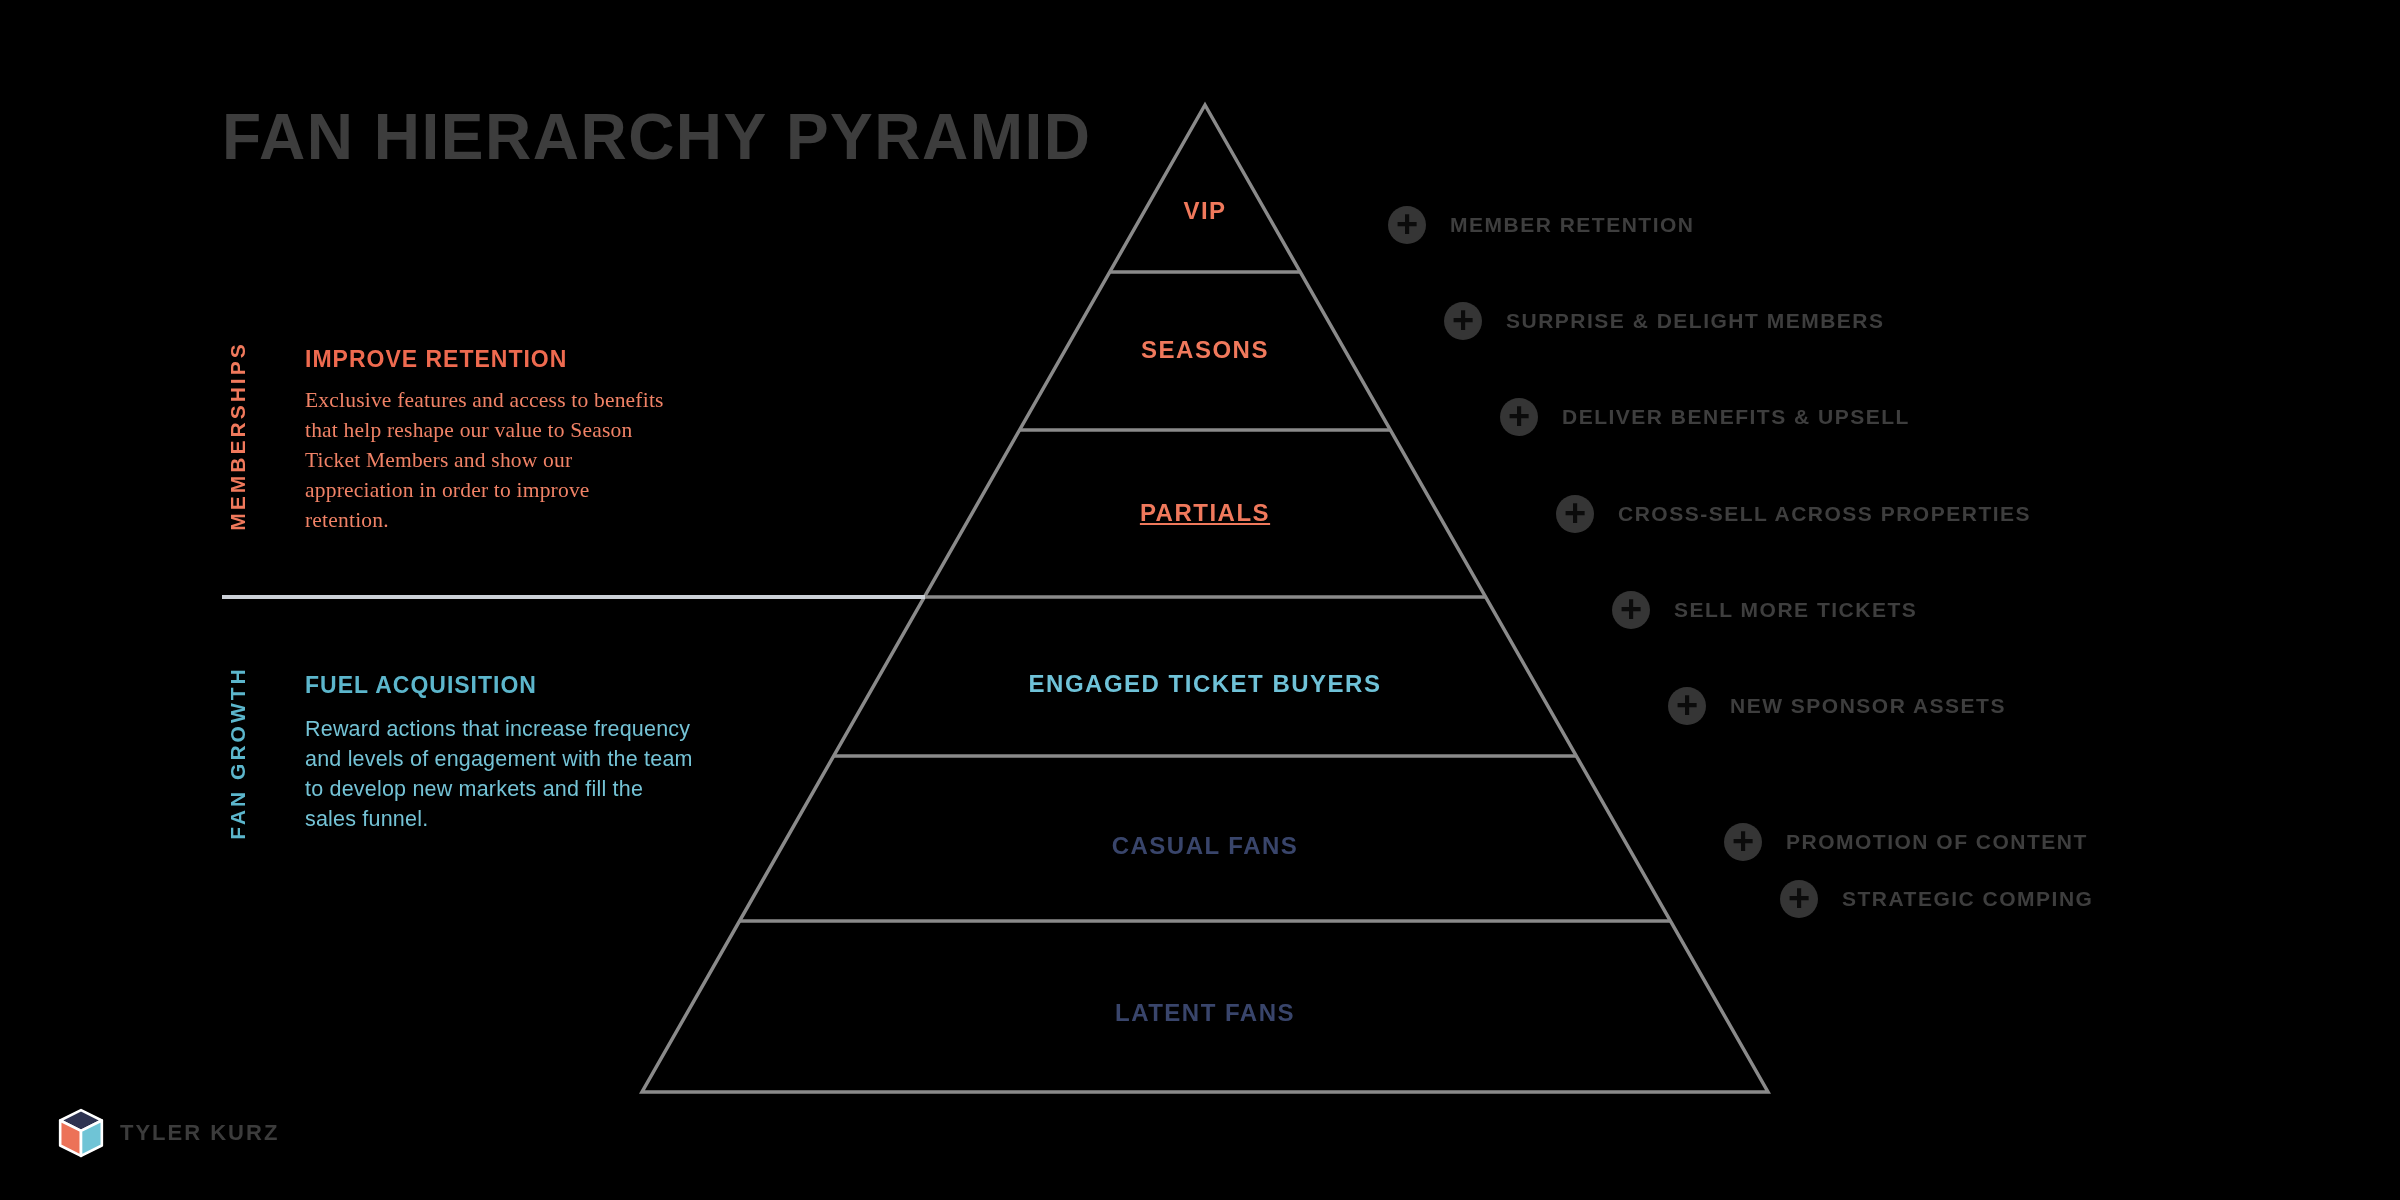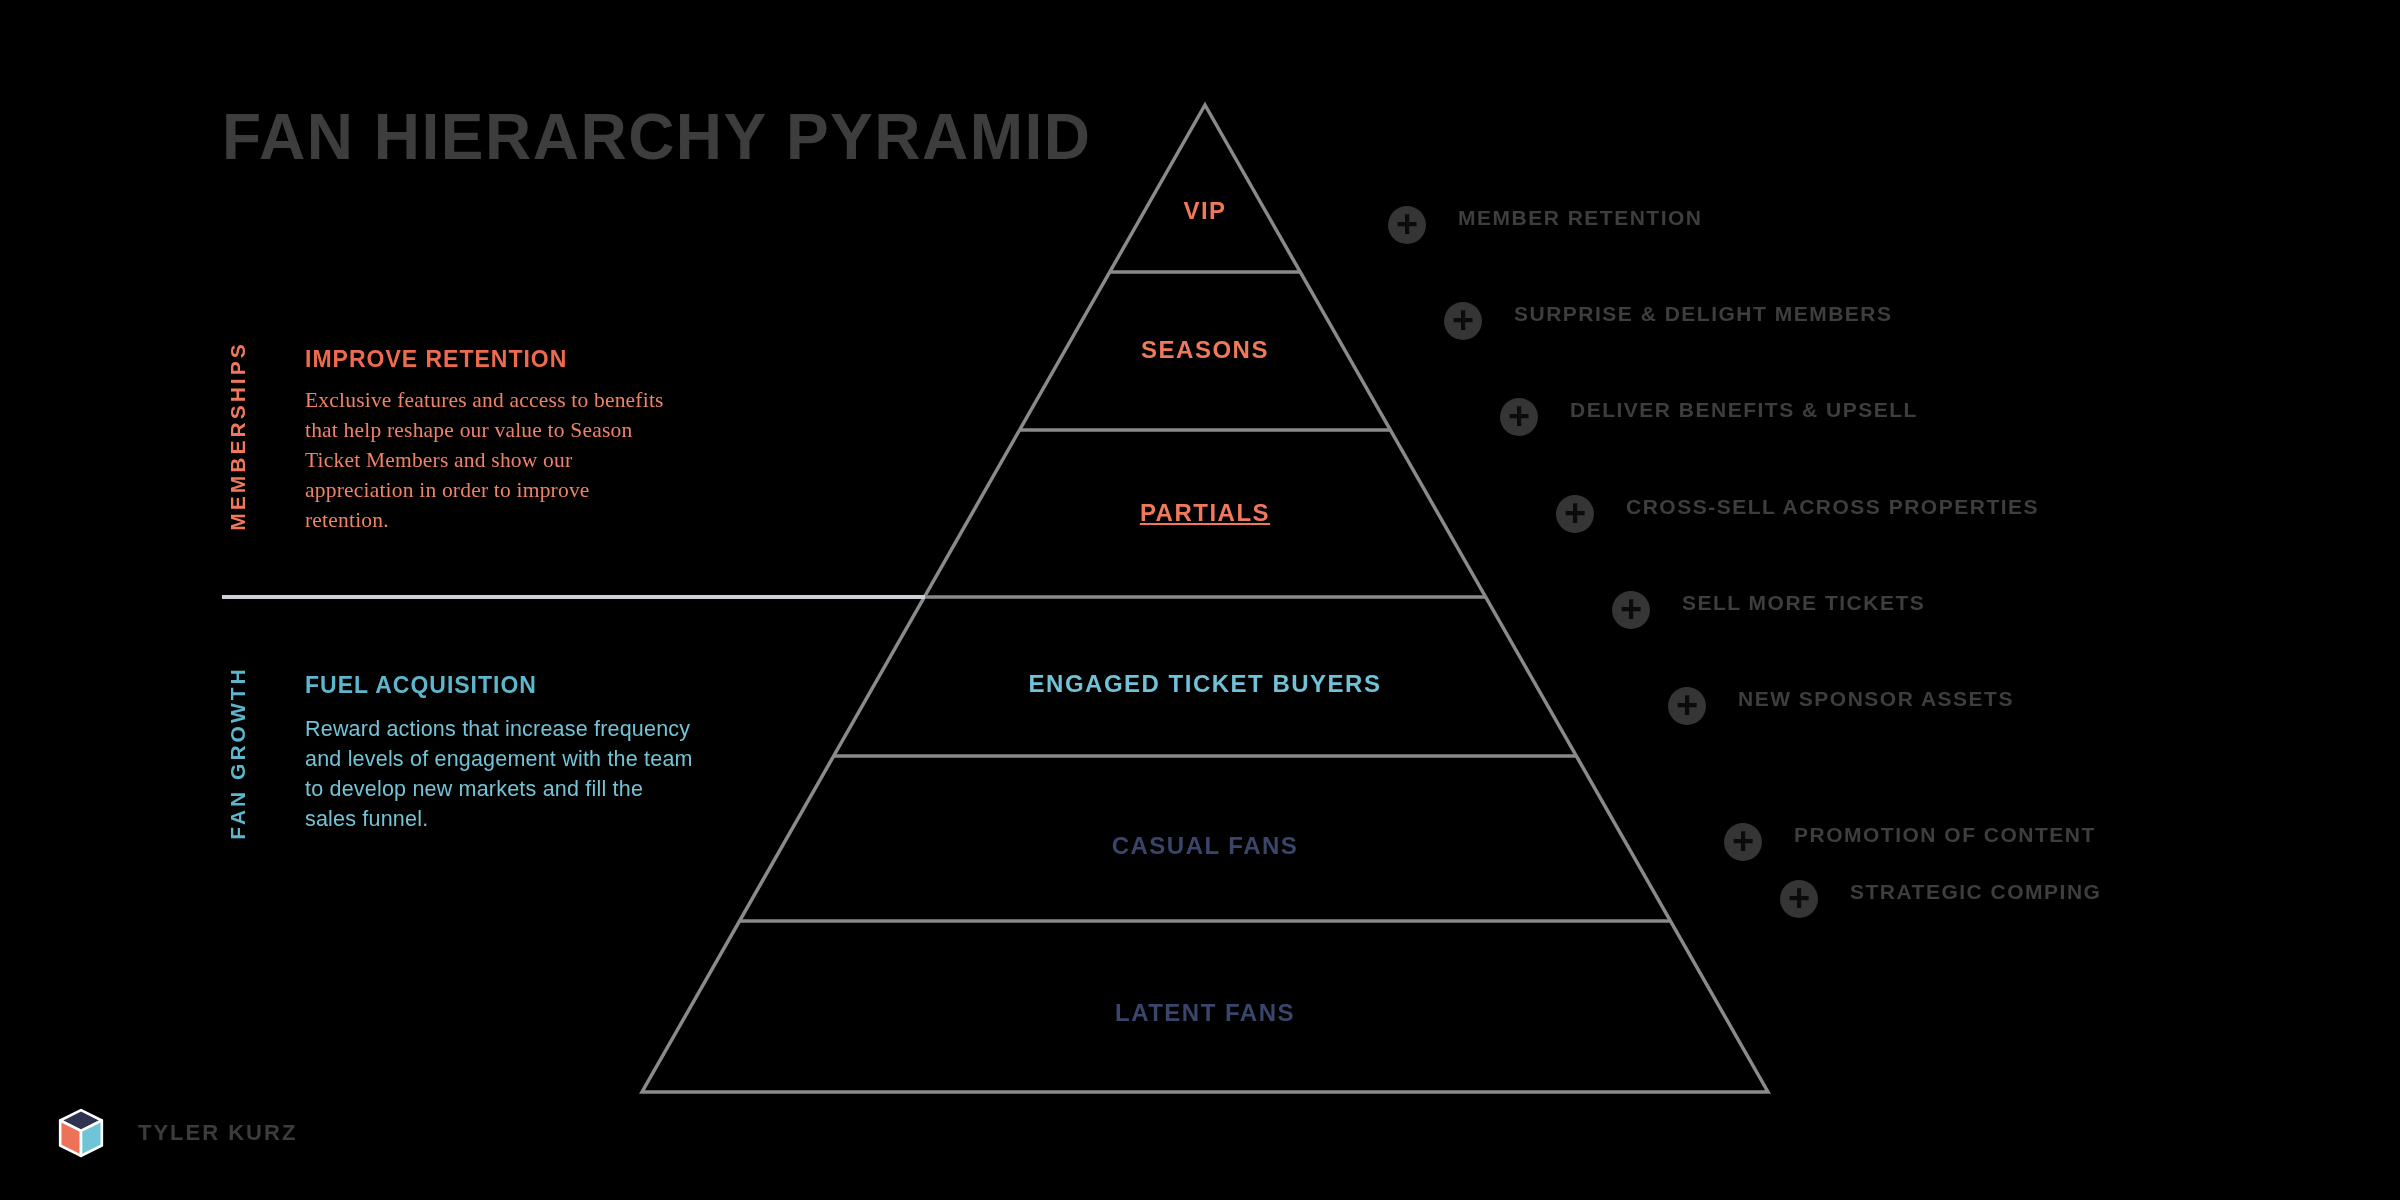--- a/index.html
+++ b/index.html
@@ -80,21 +80,22 @@
     font-weight: 400;
     letter-spacing: 0.2px;
     line-height: 30px;
     white-space: pre-line;
   }
 
   
   .action {
     position: absolute;
     display: flex;
-    gap: 32px;
+    align-items: center;
+    gap: 24px;
   }
   .plus {
     width: 38px;
     height: 38px;
     border-radius: 50%;
     background: #353535;
     color: #0b0b0b;
     font-size: 38px;
     font-weight: 700;
     line-height: 36px;
@@ -110,21 +111,21 @@
     white-space: nowrap;
   }
 
   
   .brand {
     position: absolute;
     left: 58px;
     top: 1108px;
     display: flex;
     align-items: center;
-    gap: 34px;
+    gap: 16px;
   }
   .brand-name {
     font-size: 22px;
     font-weight: 700;
     letter-spacing: 2px;
     color: #3c3c3c;
     white-space: nowrap;
   }
 </style>
 </head>

